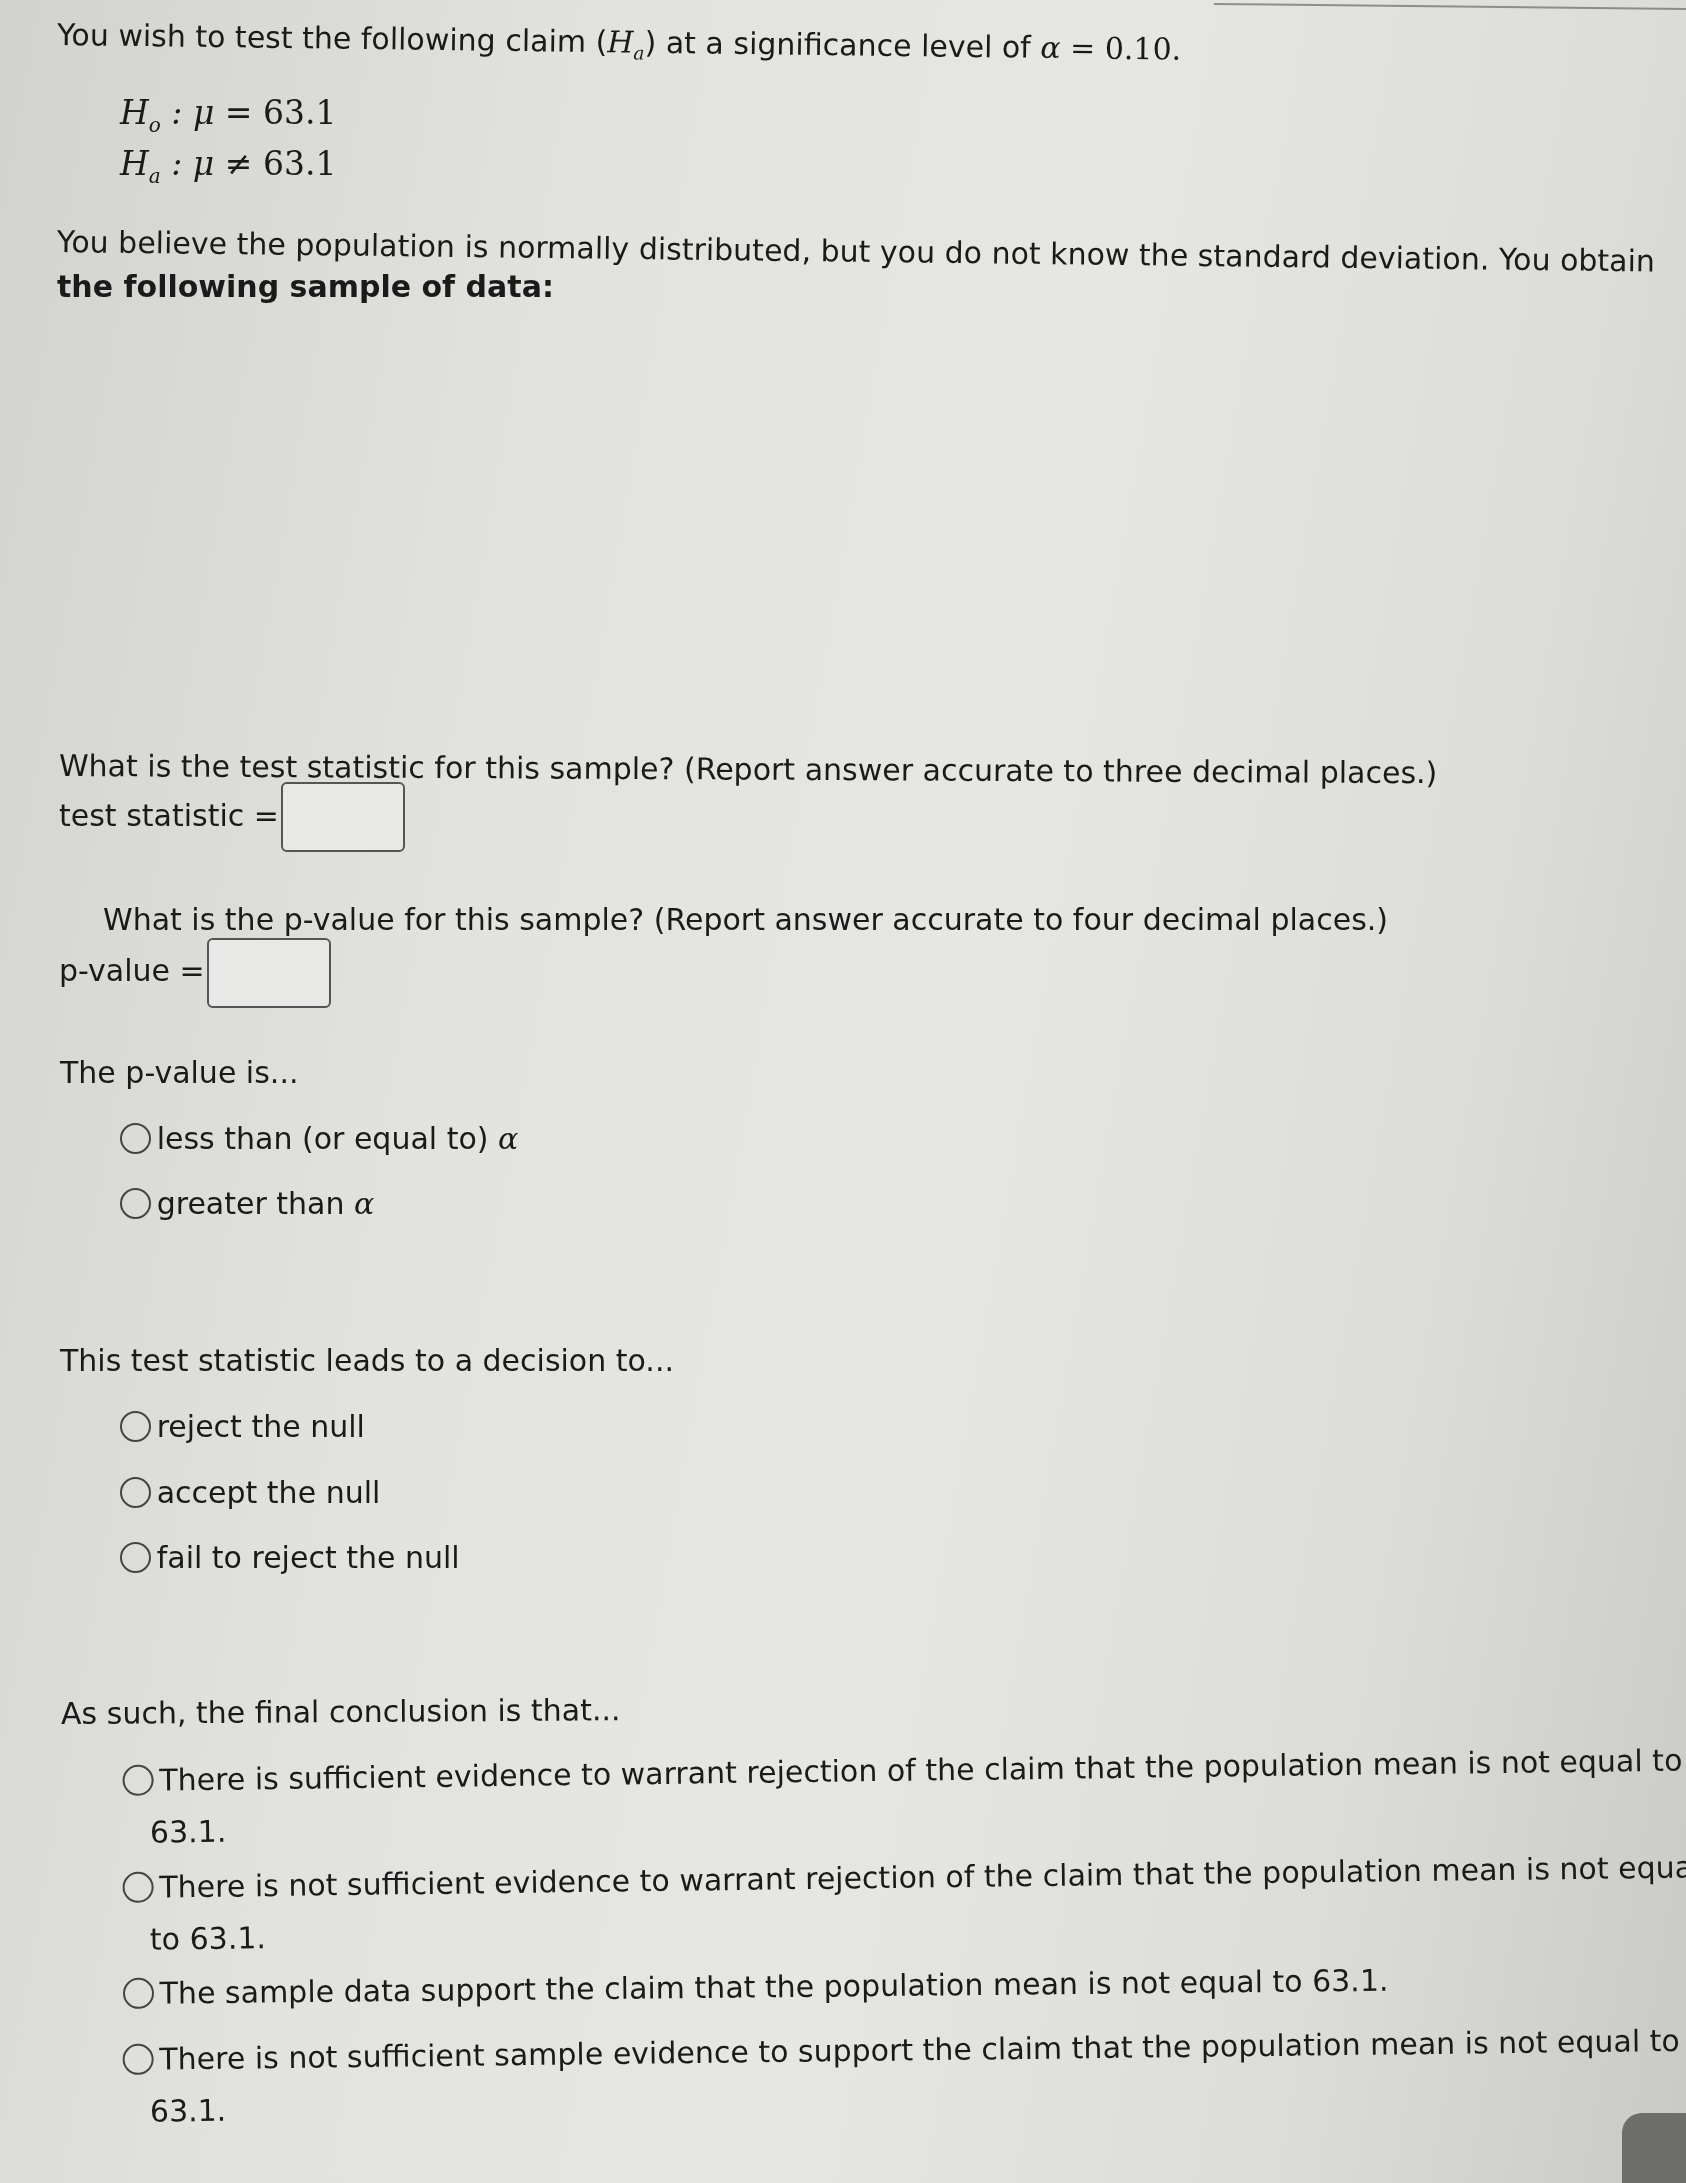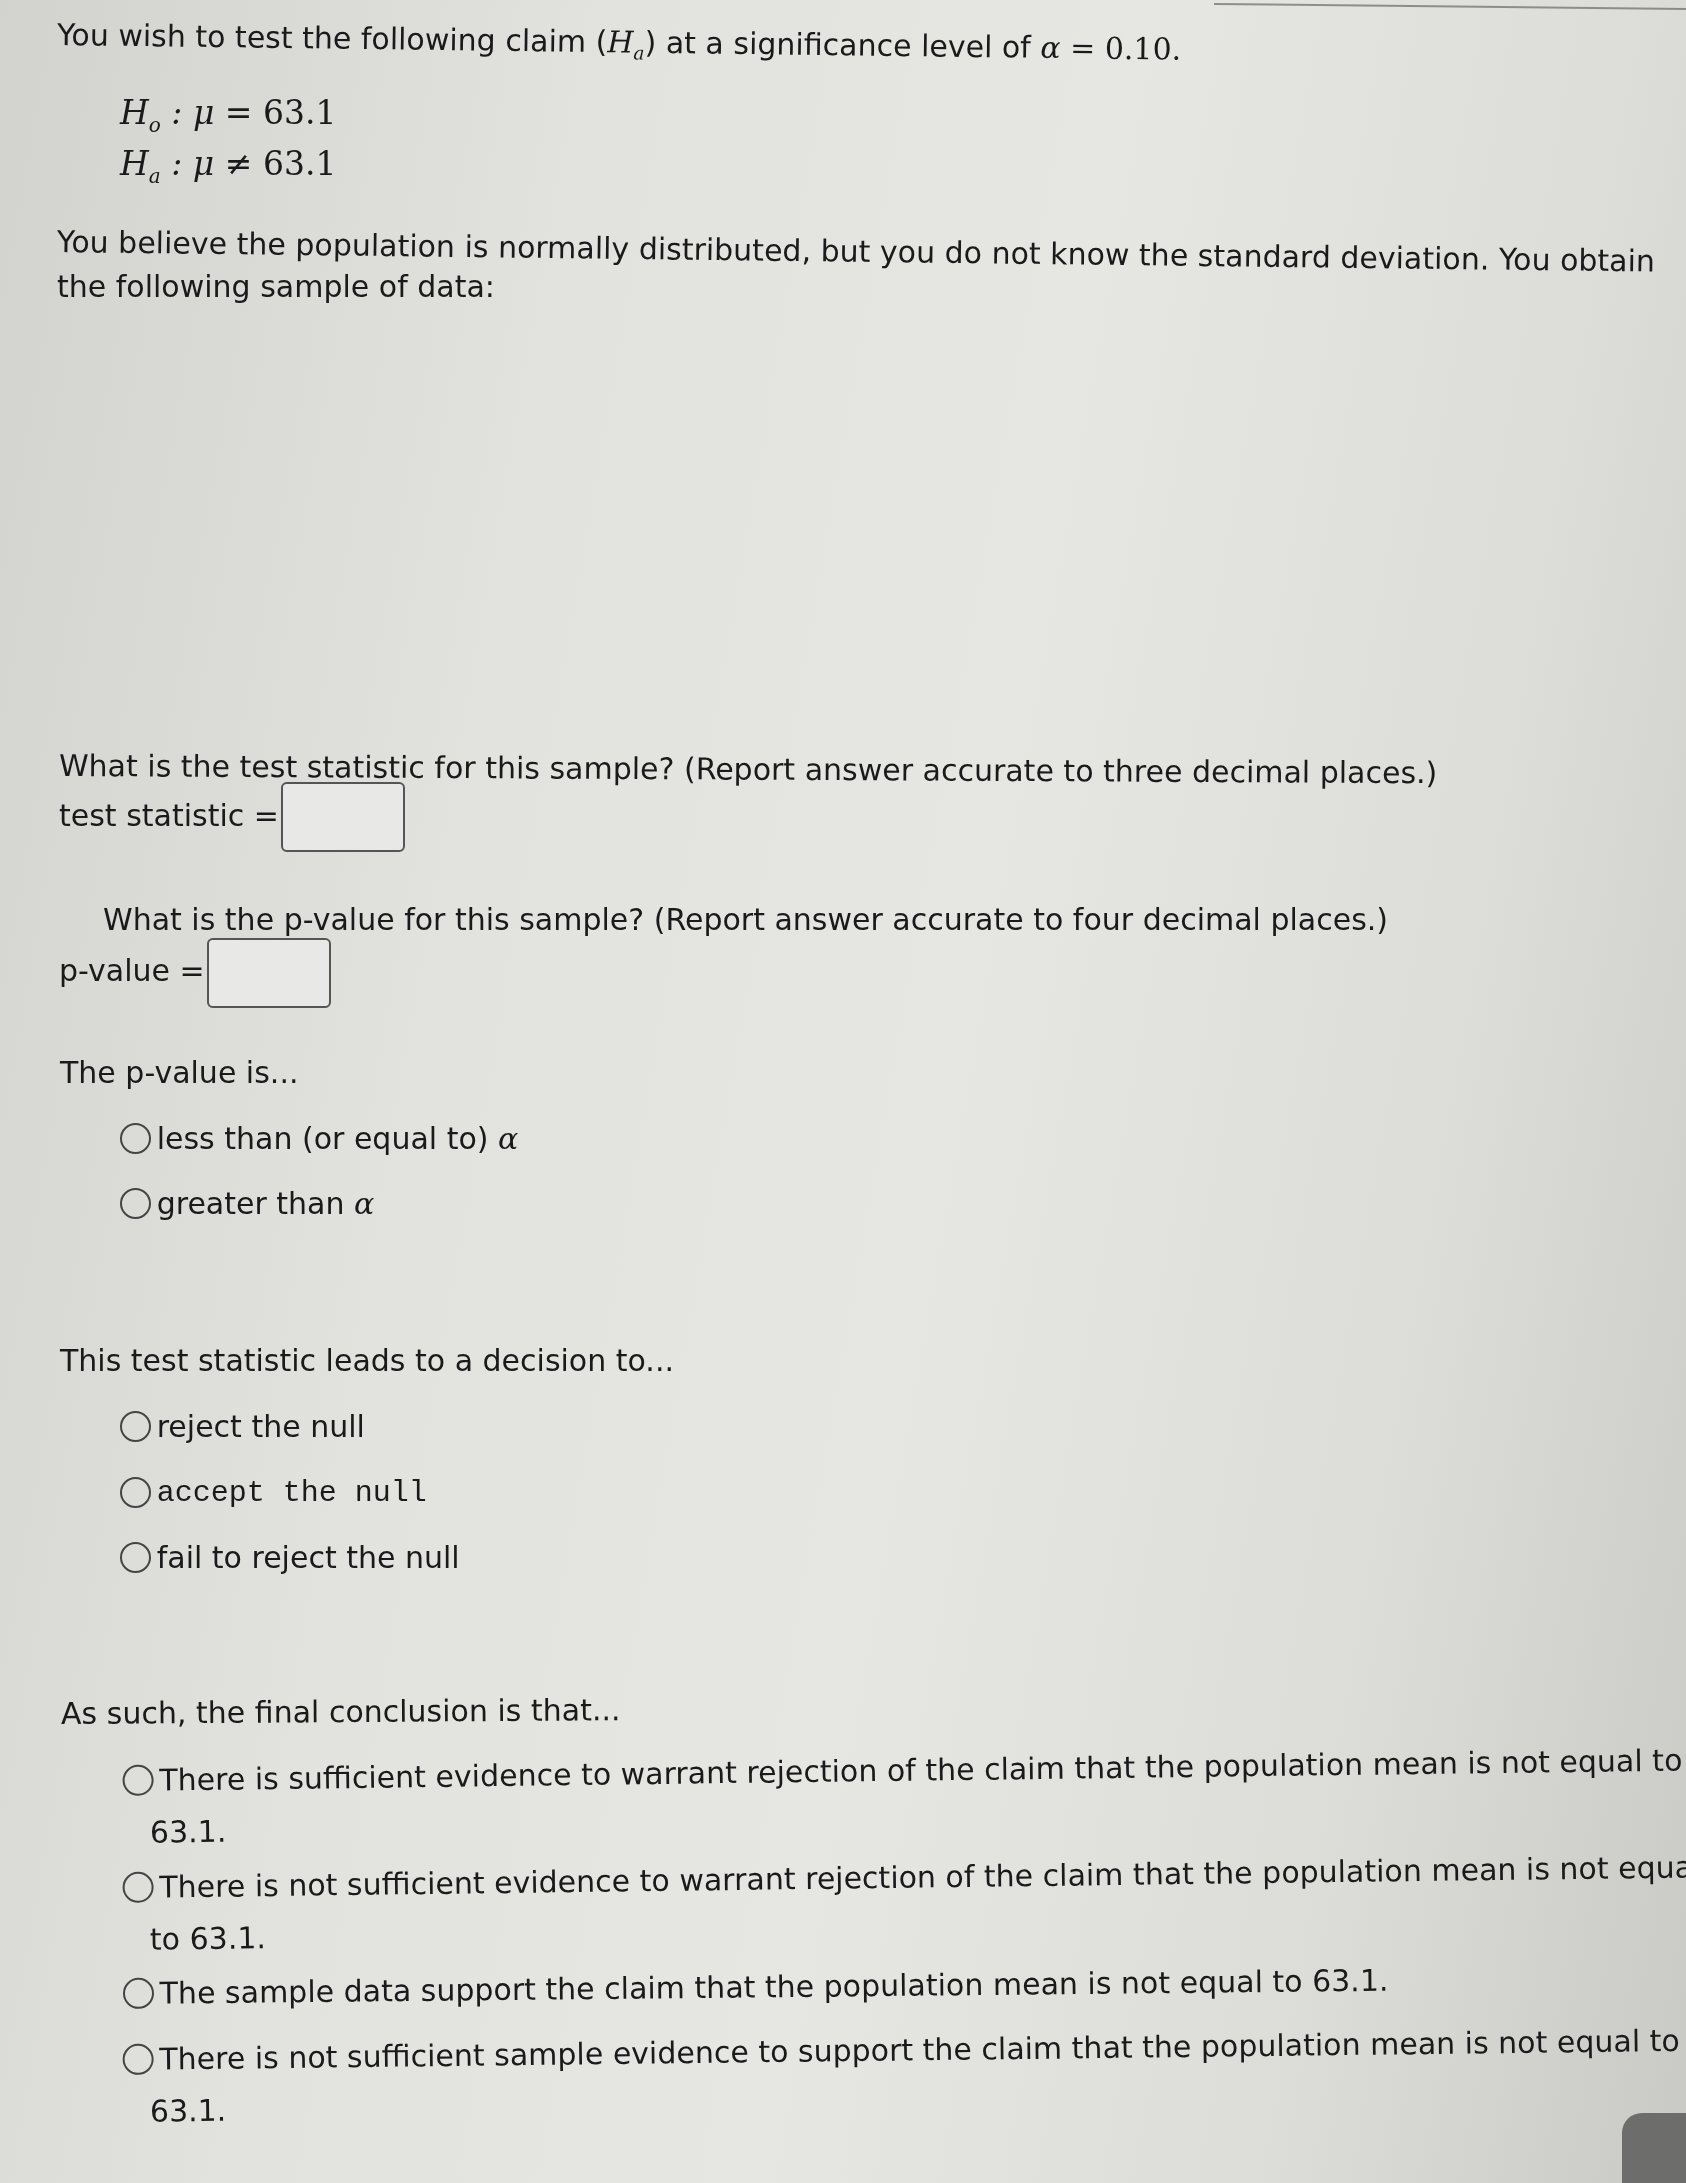--- a/index.html
+++ b/index.html
@@ -137,21 +137,21 @@
   </div>
 
   <div class="hyp" style="left:120px; top:91px;">
     <i>H</i><sub>o</sub><i> : μ = </i><span>63.1</span>
   </div>
   <div class="hyp" style="left:120px; top:136px;margin-top:6px;">
     <i>H</i><sub>a</sub><i> : μ ≠ </i><span>63.1</span>
   </div>
 
   <div class="txt" style="left:57px; top:223px; transform:rotate(0.7deg); transform-origin:left center;">You believe the population is normally distributed, but you do not know the standard deviation. You obtain</div>
-  <div class="txt" style="left:57px; top:268px;">the following sample of data:</div>
+  <div class="txt" style="left:57px; top:268px;font-weight:bold;">the following sample of data:</div>
 
 
   <div class="txt" style="left:59px; top:747px; transform:rotate(0.3deg); transform-origin:left center;">What is the test statistic for this sample? (Report answer accurate to three decimal places.)</div>
   <div class="txt" style="left:59px; top:797px;">test statistic =</div>
   <div class="answer-box" style="left:281px; top:782px; width:120px; height:66px;"></div>
 
   <div class="txt" style="left:59px; top:901px;margin-left:44px;">What is the p-value for this sample? (Report answer accurate to four decimal places.)</div>
   <div class="txt" style="left:59px; top:952px;">p-value =</div>
   <div class="answer-box" style="left:207px; top:938px; width:120px; height:66px;"></div>
 
@@ -163,21 +163,21 @@
   <div class="radio-row" style="left:120px; top:1182px;">
     <span class="radio"></span>
     <span class="radio-label"><span>greater than </span><span class="alpha">α</span></span>
   </div>
 
   <div class="txt" style="left:60px; top:1342px;">This test statistic leads to a decision to...</div>
   <div class="radio-row" style="left:120px; top:1405px;">
     <span class="radio"></span>
     <span class="radio-label">reject the null</span>
   </div>
-  <div class="radio-row" style="left:120px; top:1471px;font-family:Liberation Mono, monospace;">
+  <div class="radio-row" style="left:120px; top:1471px;">
     <span class="radio"></span>
     <span class="radio-label">accept the null</span>
   </div>
   <div class="radio-row" style="left:120px; top:1536px;">
     <span class="radio"></span>
     <span class="radio-label">fail to reject the null</span>
   </div>
 
   <div class="txt" style="left:61px; top:1695px; transform:rotate(-0.4deg); transform-origin:left center;">As such, the final conclusion is that...</div>
 

